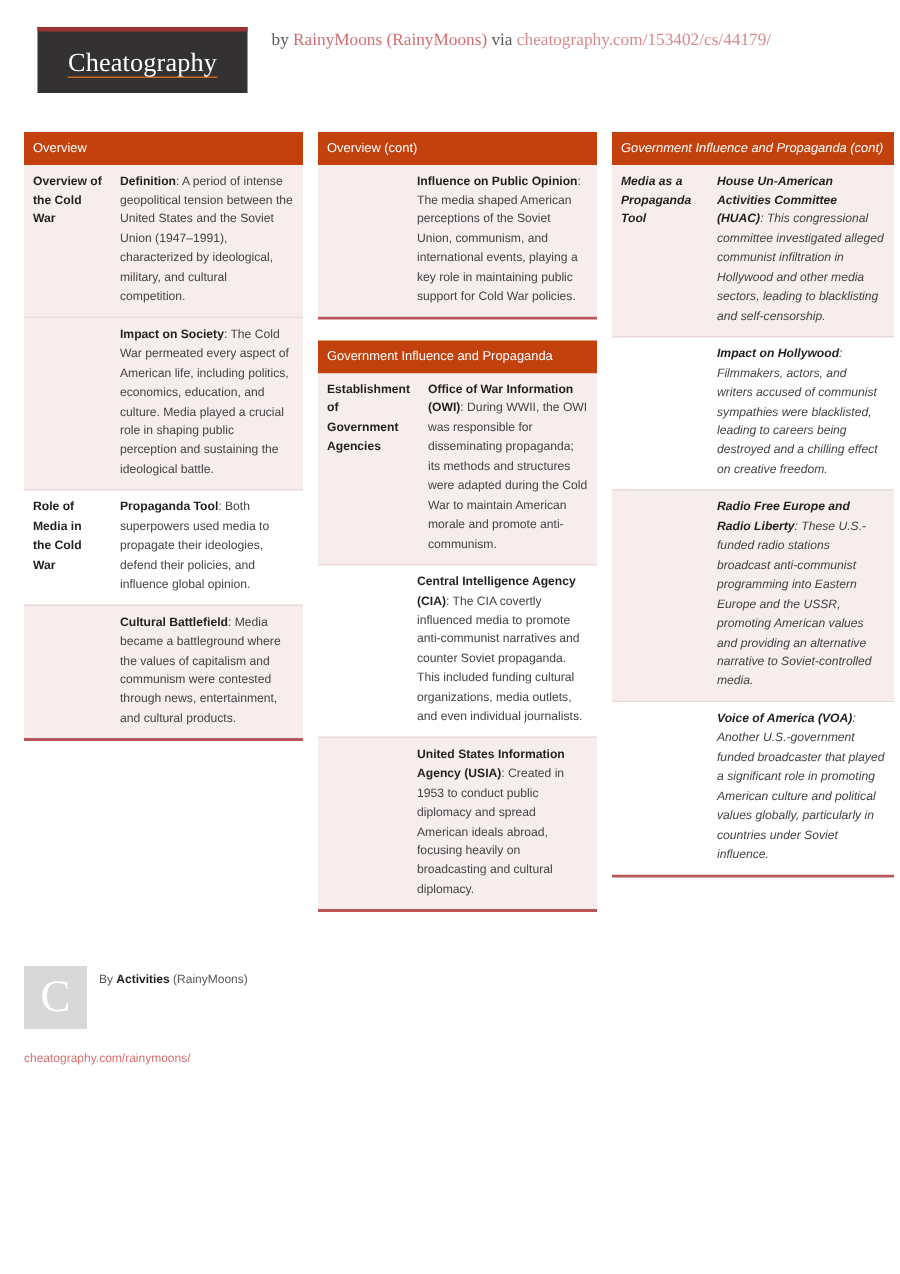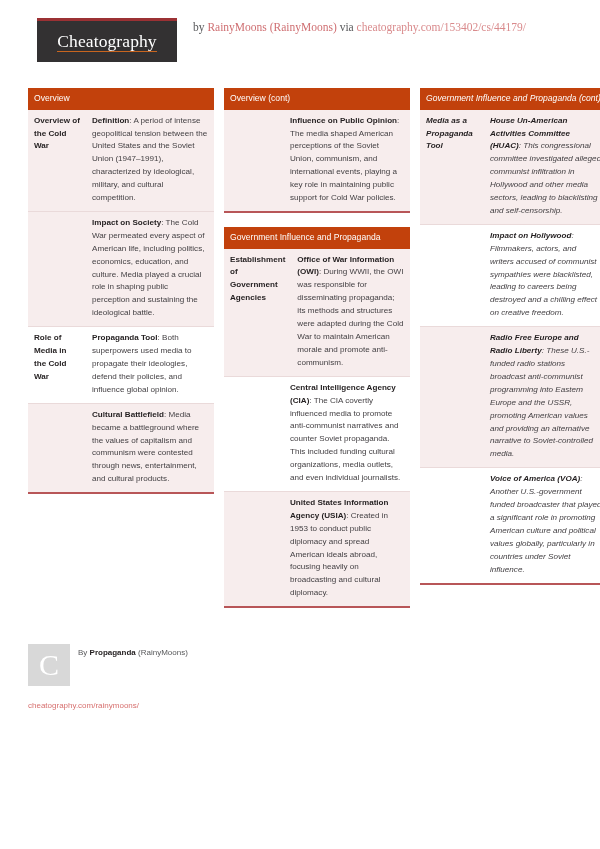--- a/index.html
+++ b/index.html
@@ -7,21 +7,21 @@
     margin: 0; padding: 0;
     width: 600px; height: 849px;
     background: #ffffff;
   }
   body {
     font-family: "Liberation Sans", sans-serif;
     color: #231f20;
     -webkit-font-smoothing: antialiased;
   }
 
-  .page { position: relative; width: 600px; height: 822px; padding: 18px 16px 0 28px; border-radius: 29px; }
+  .page { position: relative; width: 600px; height: 822px; padding: 18px 16px 0 16px; border-radius: 29px; }
 
   
   .header { display: flex; align-items: flex-start; height: 56px; margin-bottom: 14px; }
   .logo-box {
     width: 140px; height: 44px;
     background: #333132;
     border-top: 3px solid #9b3134;
     display: flex; align-items: center; justify-content: center;
     flex: 0 0 140px;
     margin-left: 9px;
@@ -179,19 +179,19 @@
             <div class="cell val"><b>Voice of America (VOA)</b><span>: Another U.S.-government funded broadcaster that played a significant role in promoting American culture and political values globally, particularly in countries under Soviet influence.</span></div>
           </div>
         </div>
       </div>
   </div>
 
   <div class="footer">
     <div class="fcol f1">
       <div class="f-top">
         <div class="avatar">C</div>
-        <div class="f-by"><span>By </span><b>Propaganda</b><span> (RainyMoons)</span></div>
+        <div class="f-by"><span>By </span><b>Activities</b><span> (RainyMoons)</span></div>
       </div>
       <span class="f-link">cheatography.com/rainymoons/</span>
     </div>
   </div>
 
 </div>
 
 </body></html>

